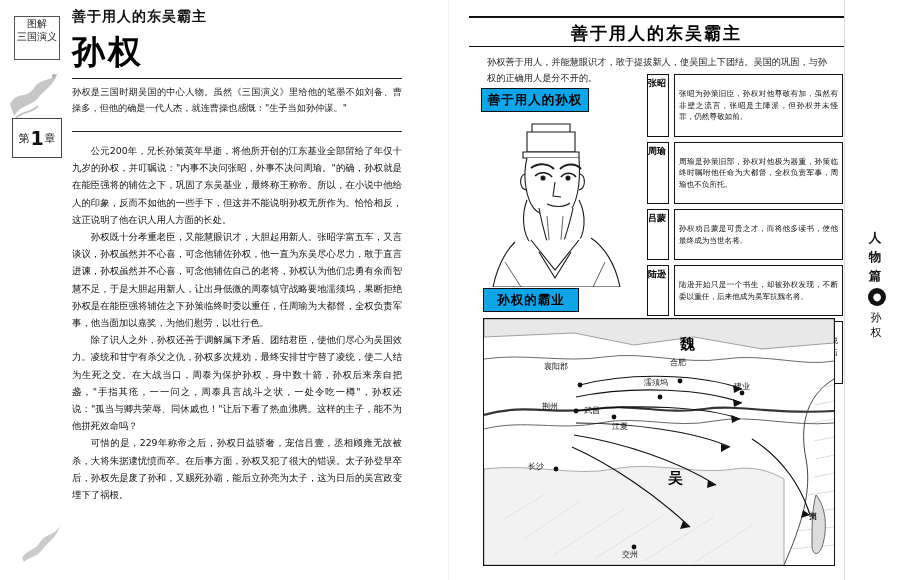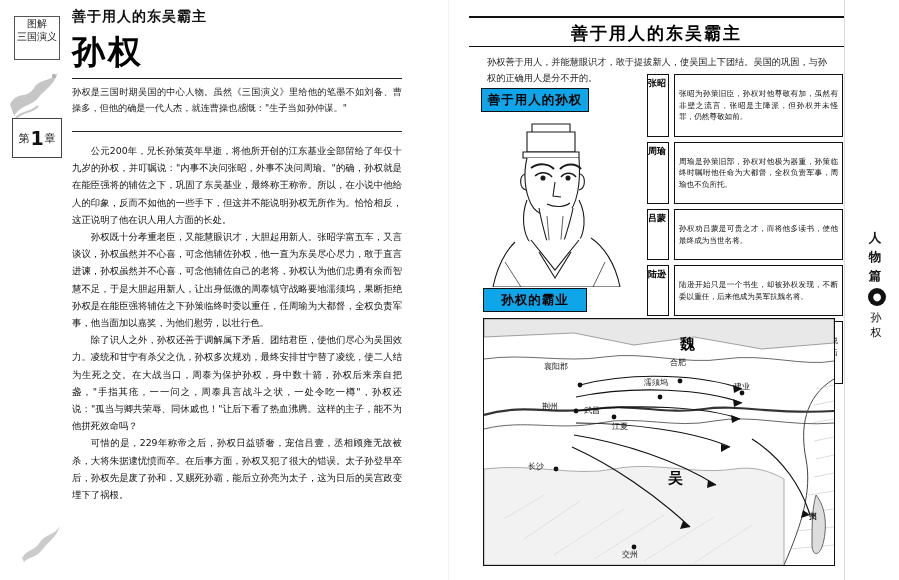--- a/index.html
+++ b/index.html
@@ -70,21 +70,21 @@
   .rp-lead{
     position:absolute;left:18px;top:54px;width:340px;
     font-size:9.2px;line-height:16px;color:#222;text-align:justify;
   }
 
   .sec-box{
     position:absolute;border:1px solid #111;box-sizing:border-box;
     background:#0ea5e9;text-align:center;font-weight:bold;color:#000;
   }
   .sec1{left:12px;top:88px;width:108px;height:24px;font-size:12.5px;line-height:22px;letter-spacing:1px;}
-  .sec2{left:14px;top:288px;width:104px;height:24px;font-size:12.5px;line-height:22px;letter-spacing:1px;}
+  .sec2{left:14px;top:288px;width:96px;height:24px;font-size:12.5px;line-height:22px;letter-spacing:1px;}
 
   
   .portrait{position:absolute;left:6px;top:112px;width:165px;height:175px;}
 
   
   .persons{position:absolute;left:178px;top:74px;width:196px;}
   .prow{position:relative;margin-bottom:5px;display:flex;align-items:stretch;}
   .pname{
     width:22px;min-height:40px;border:1px solid #111;box-sizing:border-box;
     font-size:9px;line-height:11px;text-align:left;padding-top:3px;

